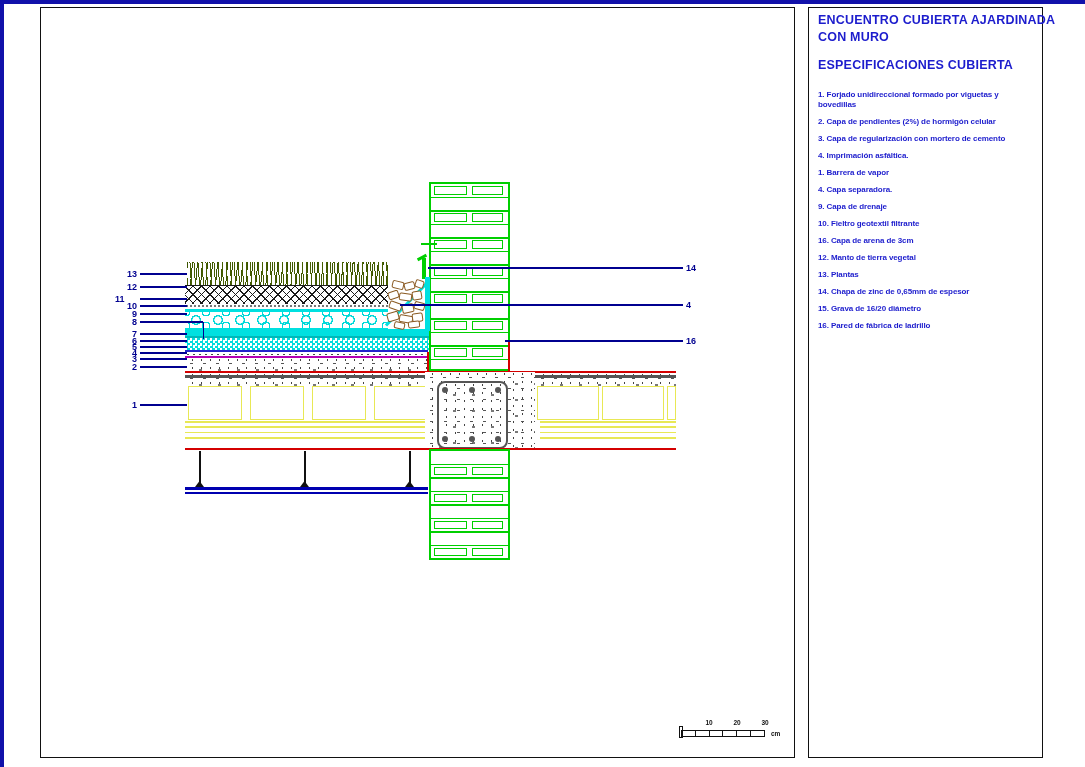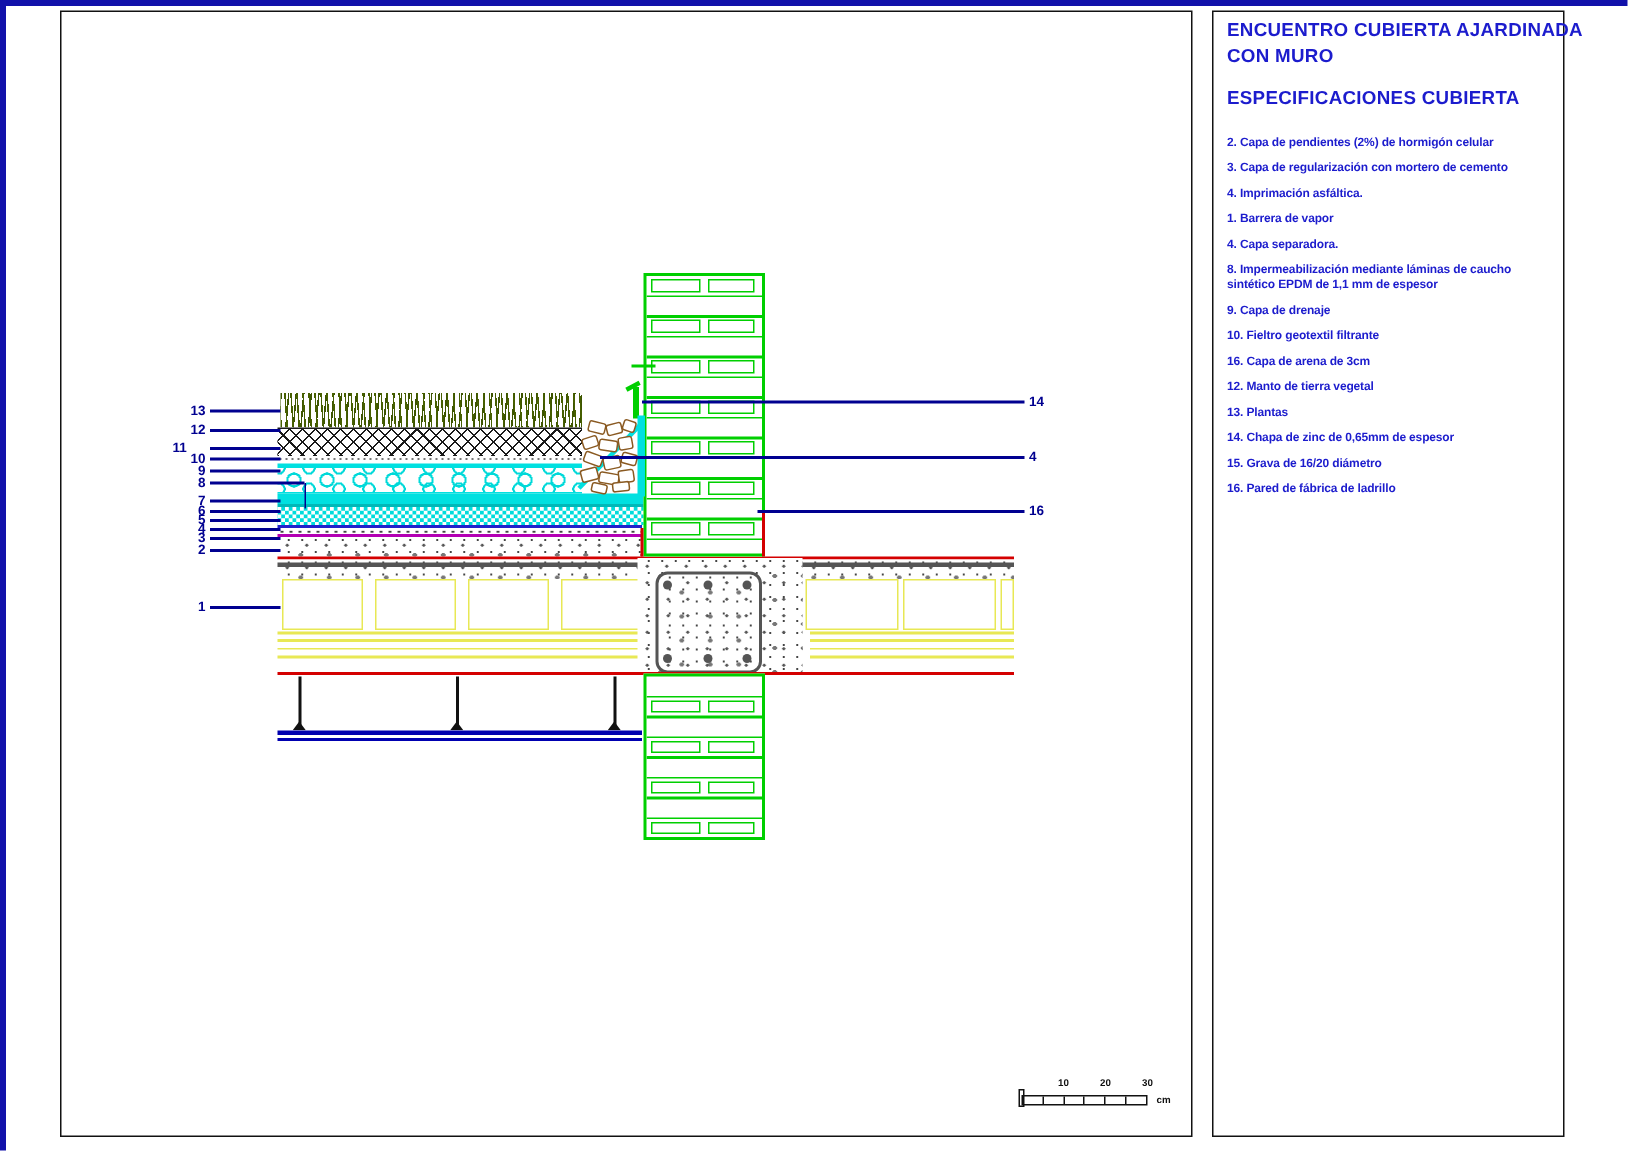--- a/index.html
+++ b/index.html
@@ -260,26 +260,26 @@
       <div style="flex: 1 1 0%; border-right: 1px solid rgb(17, 17, 17);"></div>
       <div style="flex: 1 1 0%; border-right: none;"></div>
     </div>
   <div class="abs" style="left:92px;top:13px;font-size:6.5px;font-weight:bold;color:#111;line-height:1;">cm</div>
 </div>
 
 <div class="panel-title" style="left:818px;top:13px;">ENCUENTRO CUBIERTA AJARDINADA</div>
 <div class="panel-title" style="left:818px;top:30px;">CON  MURO</div>
 <div class="panel-title" style="left:818px;top:58px;">ESPECIFICACIONES CUBIERTA</div>
 <div id="specs-list" class="abs" style="left:818px;top:90px;width:212px;">
+    <div class="spec-item">1. Forjado unidireccional formado por viguetas y bovedillas</div>
     <div class="spec-item">2. Capa de pendientes (2%) de hormigón celular</div>
     <div class="spec-item">3. Capa de regularización con mortero de cemento</div>
     <div class="spec-item">4. Imprimación asfáltica.</div>
     <div class="spec-item">1. Barrera de vapor</div>
     <div class="spec-item">4. Capa separadora.</div>
-    <div class="spec-item">8. Impermeabilización mediante láminas de caucho sintético EPDM de 1,1 mm de espesor</div>
     <div class="spec-item">9. Capa de drenaje</div>
     <div class="spec-item">10. Fieltro geotextil filtrante</div>
     <div class="spec-item">16. Capa de arena de 3cm</div>
     <div class="spec-item">12. Manto de tierra vegetal</div>
     <div class="spec-item">13. Plantas</div>
     <div class="spec-item">14. Chapa de zinc de 0,65mm de espesor</div>
     <div class="spec-item">15. Grava de 16/20 diámetro</div>
     <div class="spec-item">16. Pared de fábrica de ladrillo</div>
   </div>
 

